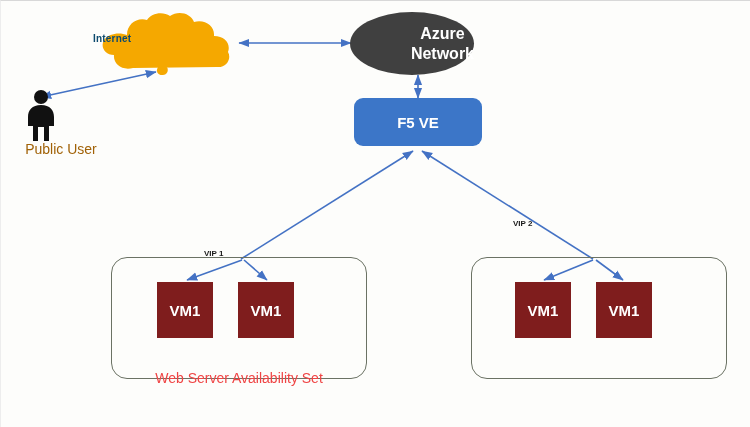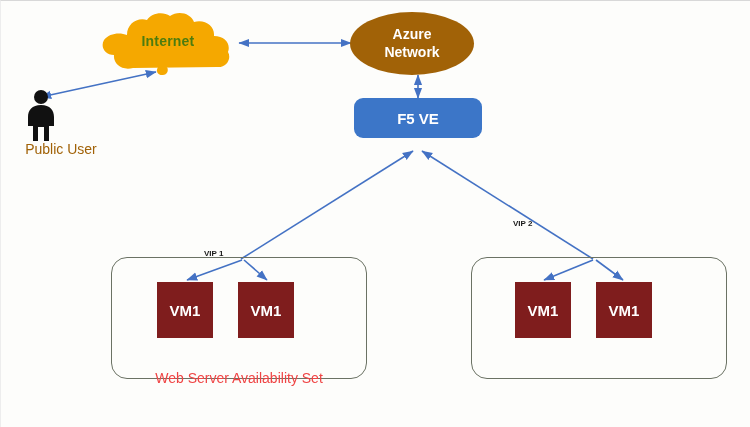--- a/index.html
+++ b/index.html
@@ -29,48 +29,48 @@
 
   
   #internet-cloud {
     left: 92px; top: 10px;
     width: 150px; height: 64px;
   }
   #internet-cloud .cloud-label {
     position: absolute;
     left: 0; right: 0;
     top: 22px;
-    text-align: center;
-    color: #4d7c0f;
-    font-size: 14px;
+    text-align: left;
+    color: #0c4a6e;
+    font-size: 10px;
     font-weight: 600;
     letter-spacing: .2px;
     z-index: 3;
   }
 
   
   #azure-network {
     left: 349px; top: 11px;
     width: 124px; height: 63px;
-    background: #a16207;
+    background: #404040;
     border-radius: 50%;
     display: flex;
     align-items: center;
-    justify-content: center;
+    justify-content: flex-end;
     color: #ffffff;
-    font-size: 14px;
+    font-size: 16px;
     font-weight: 600;
     line-height: 1.25;
     text-align: center;
   }
 
   
   #f5-ve {
     left: 353px; top: 97px;
-    width: 128px; height: 40px;
+    width: 128px; height: 48px;
     background: #3c76c8;
     border-radius: 9px;
     display: flex;
     align-items: center;
     justify-content: center;
     color: #ffffff;
     font-size: 15px;
     font-weight: 600;
   }
 

